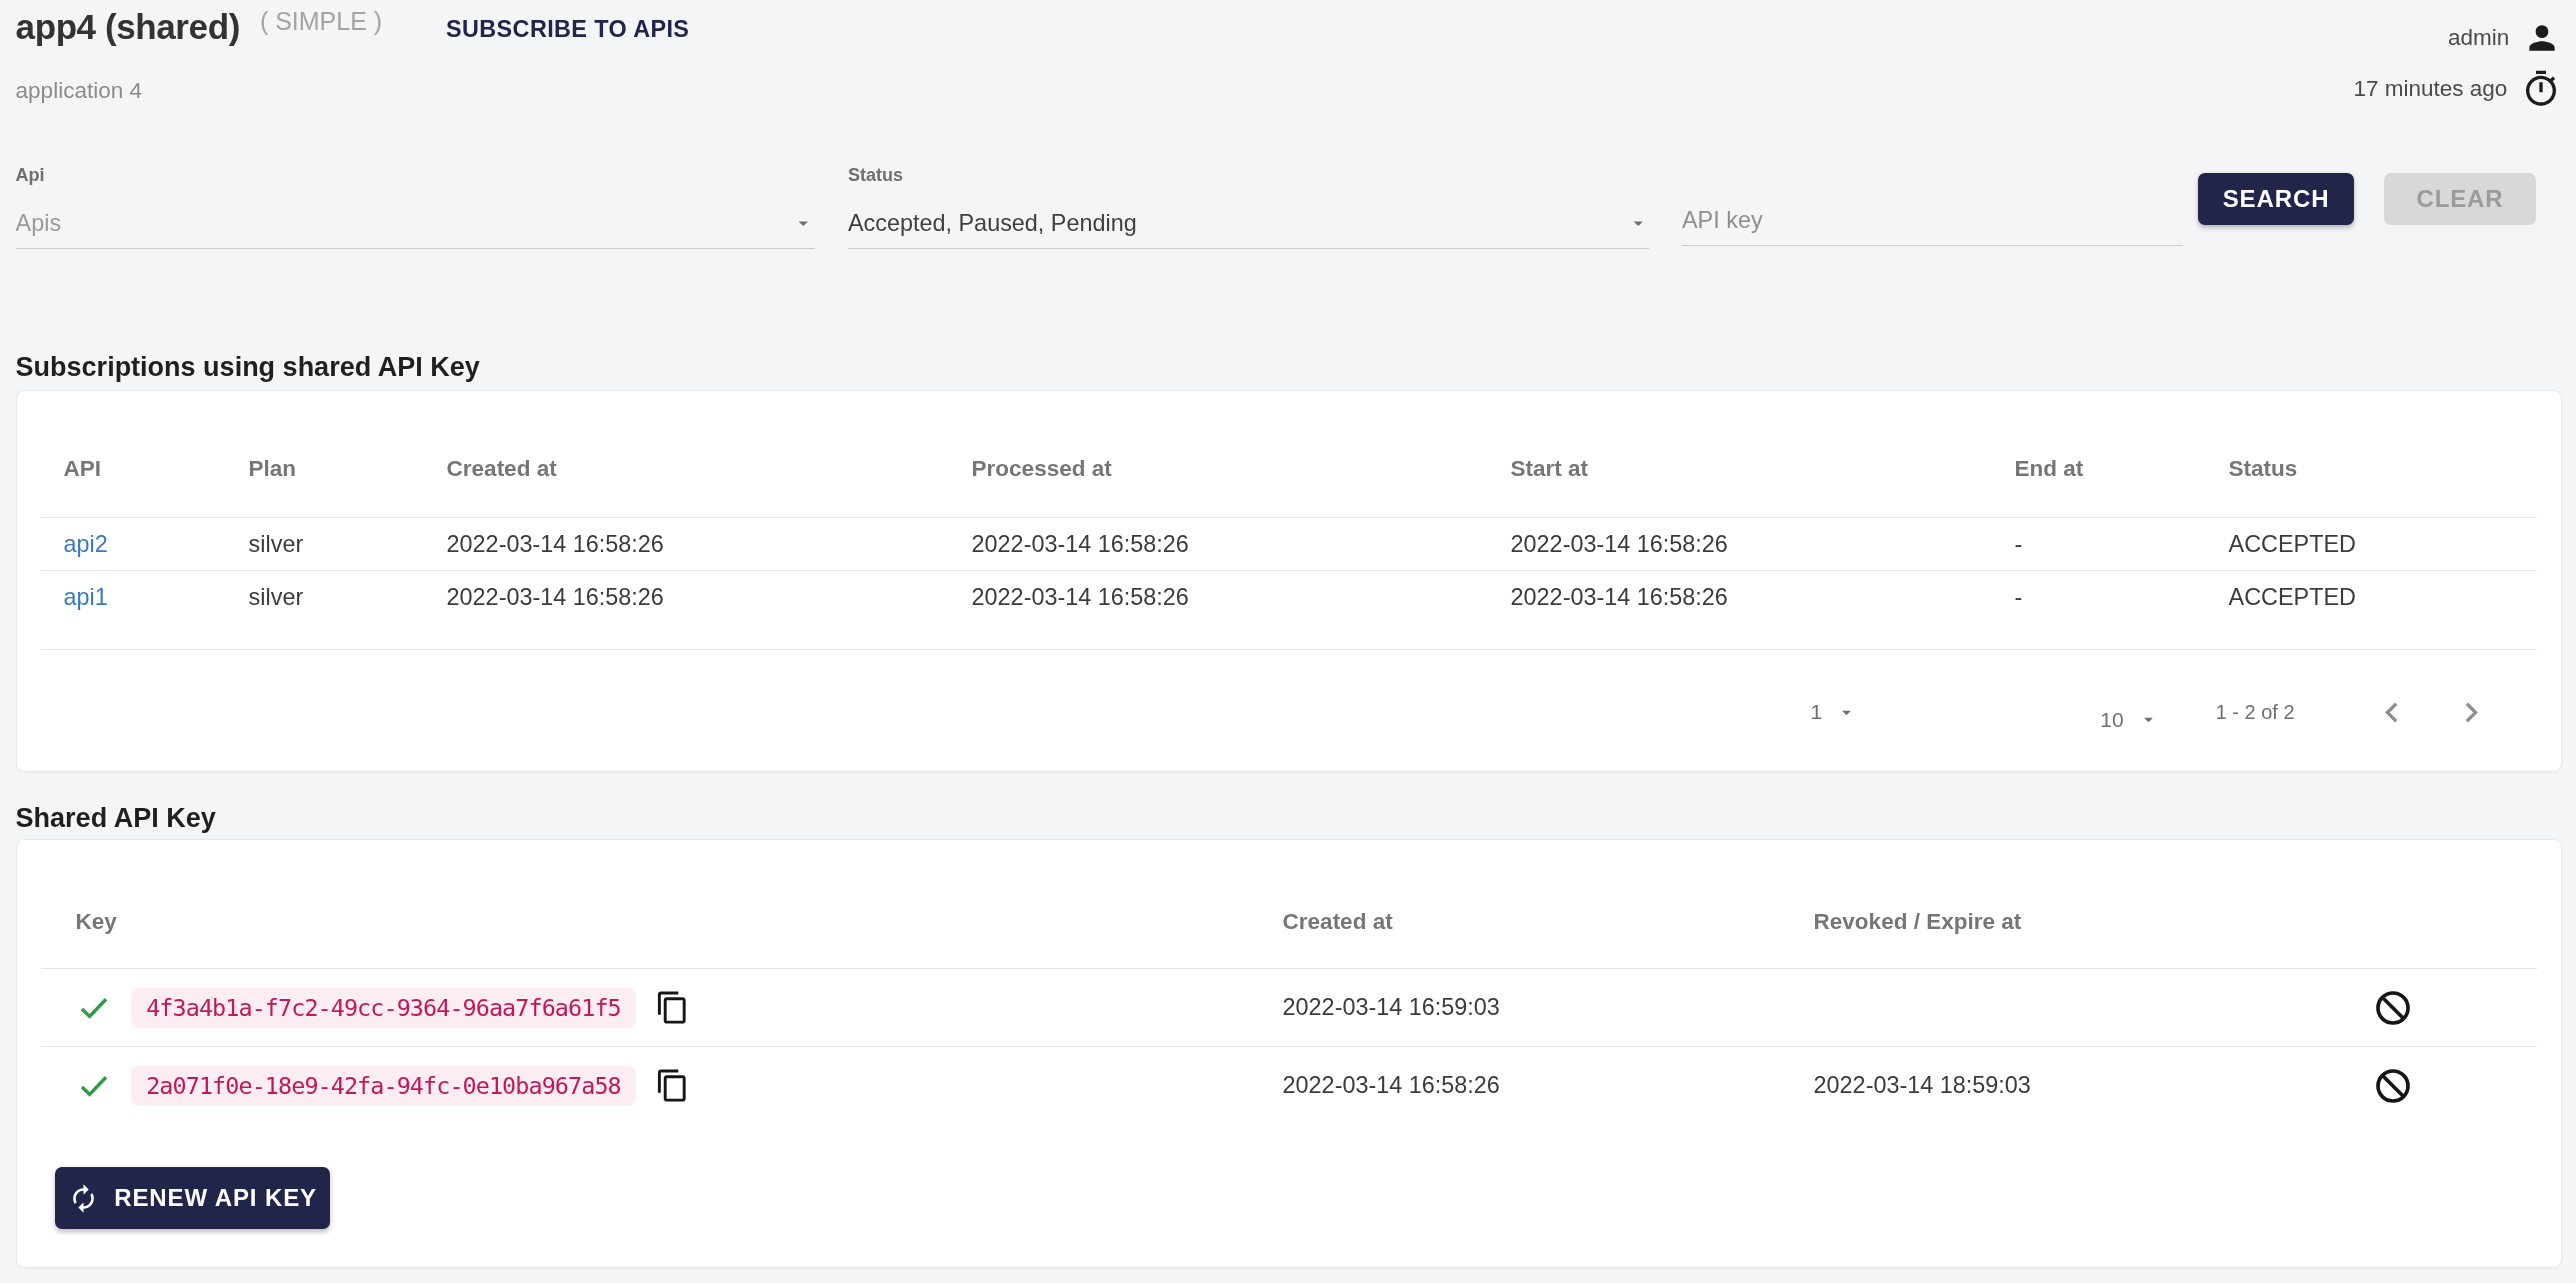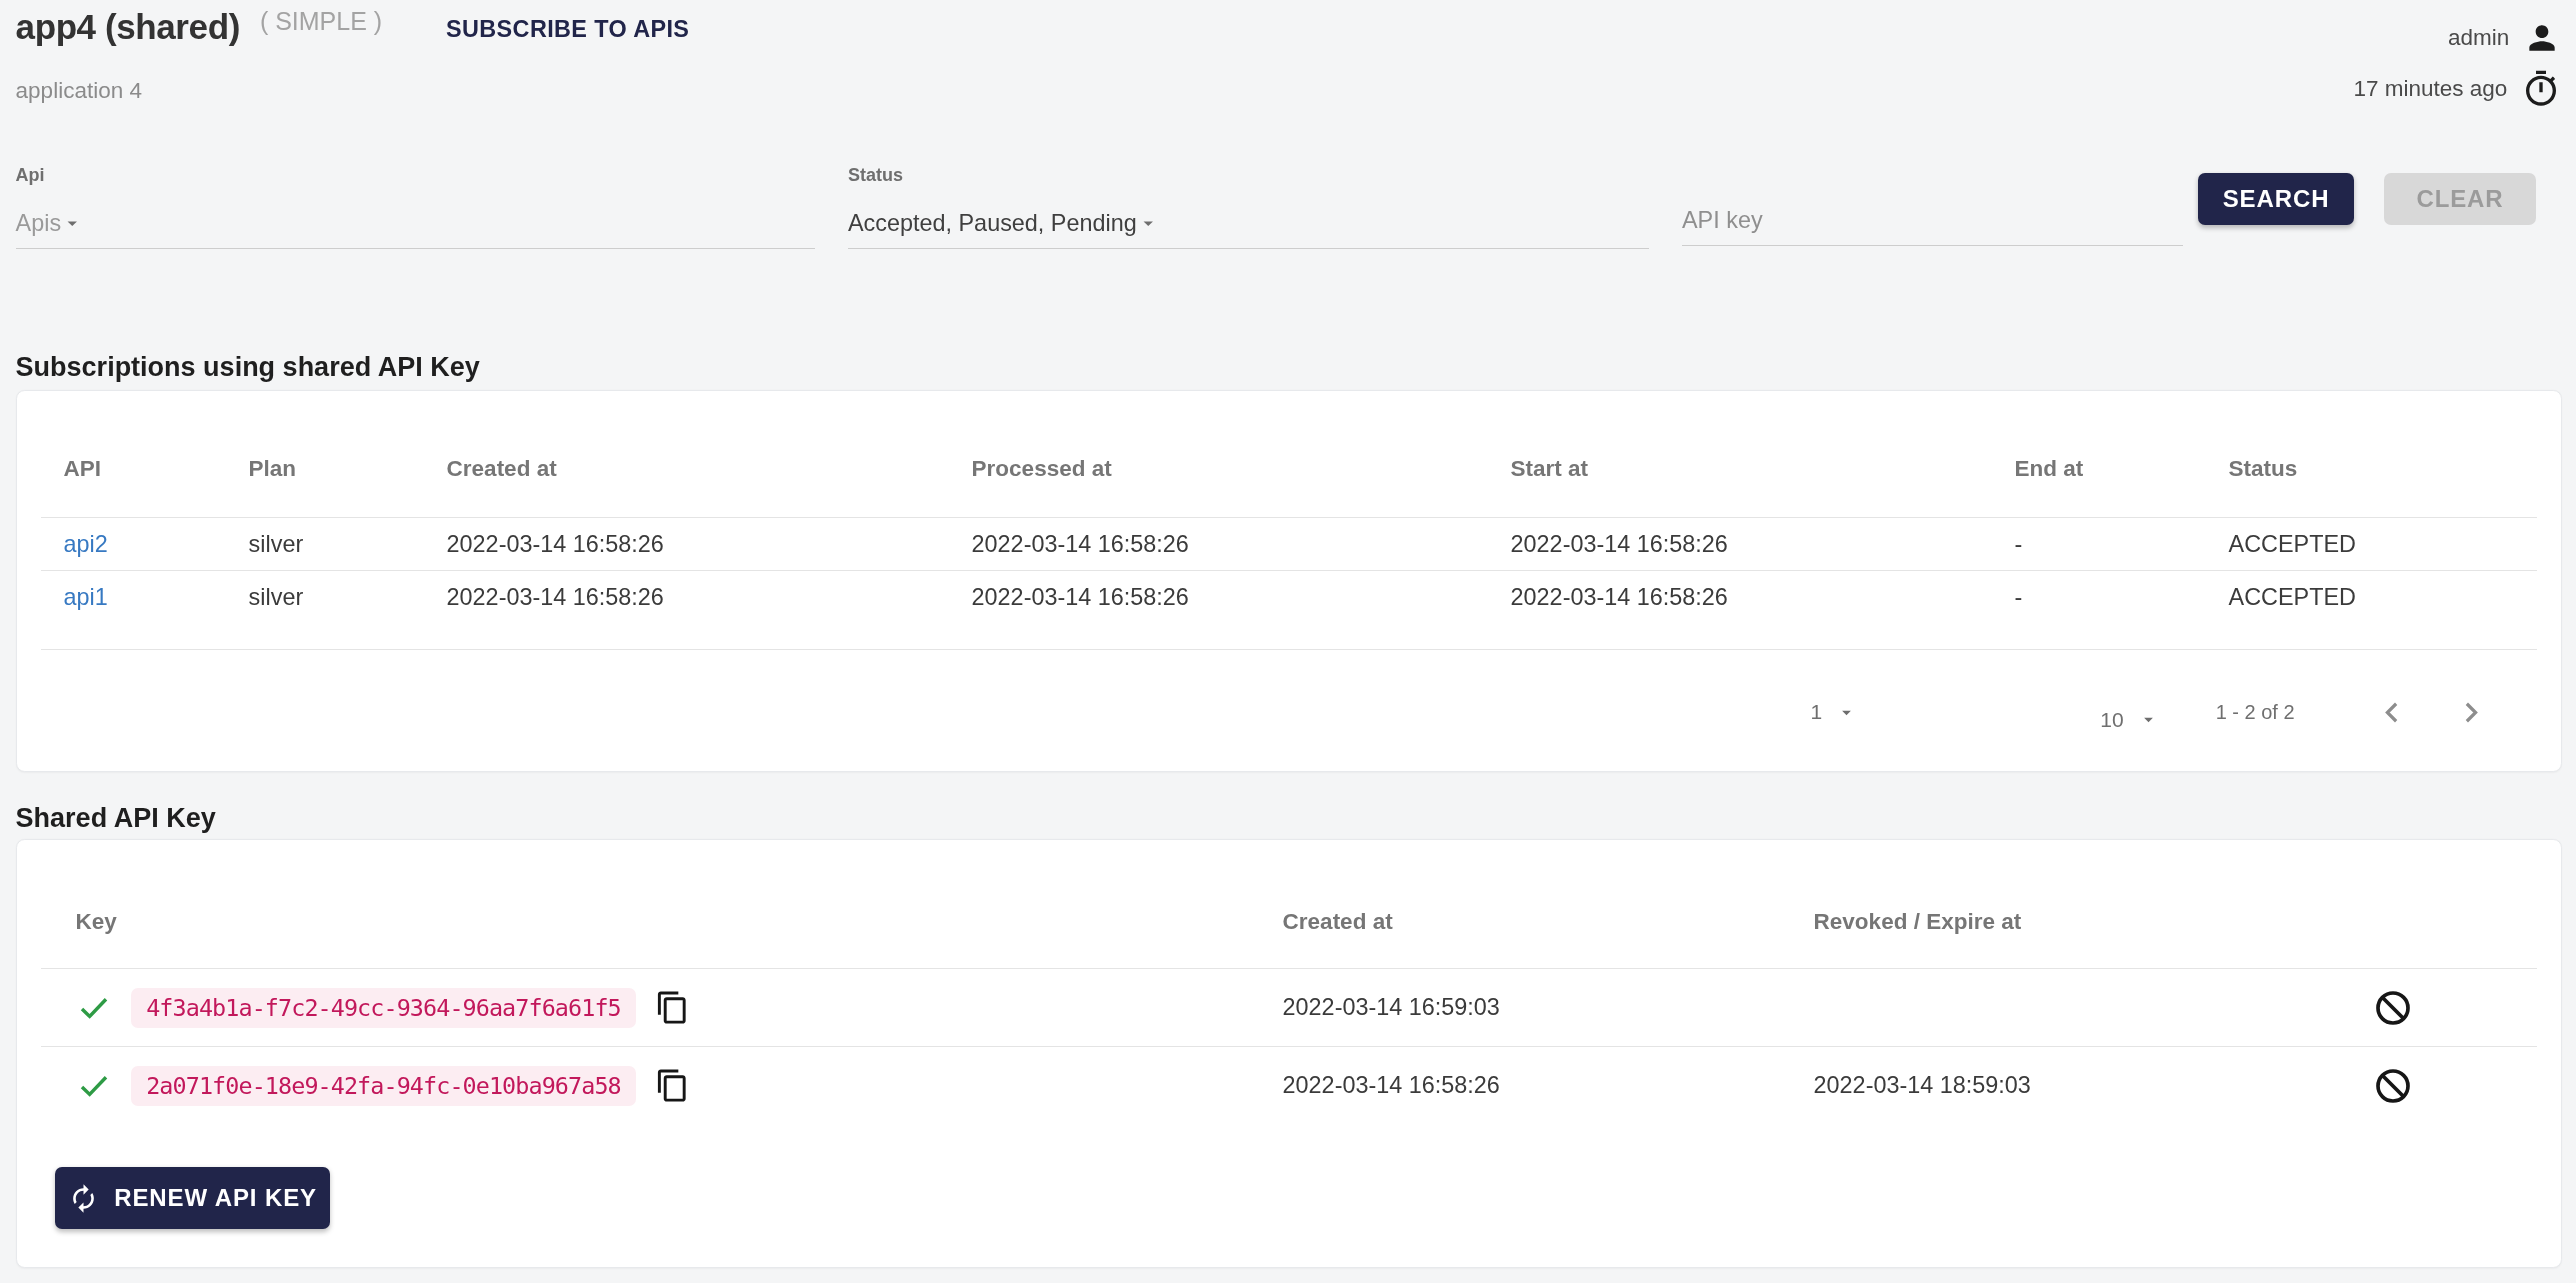--- a/index.html
+++ b/index.html
@@ -15,21 +15,21 @@
   .title-type { font-size:25px; color:#a3a3a3; margin-left:20px; }
   .subscribe-link { position:absolute; left:446px; top:15.6px; font-size:23.4px; font-weight:700;
     color:#21254a; letter-spacing:0.4px; text-decoration:none; cursor:pointer; }
   .app-desc { position:absolute; left:15.6px; top:78px; font-size:22.5px; color:#8b8b8b; }
   .hdr-right { position:absolute; right:14.7px; top:19px; display:flex; flex-direction:column; align-items:flex-end; gap:12px; }
   .hdr-right .line { display:flex; align-items:center; gap:14px; font-size:22.5px; color:#4a4a4a; }
   
   .filters { position:absolute; left:0; top:165px; width:100%; height:95px; }
   .field { position:absolute; top:0; height:87px; }
   .field .flabel { font-size:18px; font-weight:700; color:#6f6f6f; }
-  .field .fvalue { margin-top:19px; display:flex; align-items:center; justify-content:flex-start;
+  .field .fvalue { margin-top:19px; display:flex; align-items:center; justify-content:space-between;
     font-size:23.4px; height:36px; }
   .field .underline { border-bottom:0.9px solid #cdcdcd; margin-top:7px; }
   .placeholder-text { color:#9a9a9a; }
   .value-text { color:#3f3f3f; }
   .f-api { left:15.6px; width:799px; }
   .f-status { left:848px; width:801px; }
   .f-key { left:1682px; width:501px; }
   .f-key .fvalue { margin-top:37px; }
   .apikey-input { border:none; outline:none; background:transparent; width:100%;
     font-family:"Liberation Sans",sans-serif; font-size:23.4px; color:#3f3f3f; }

